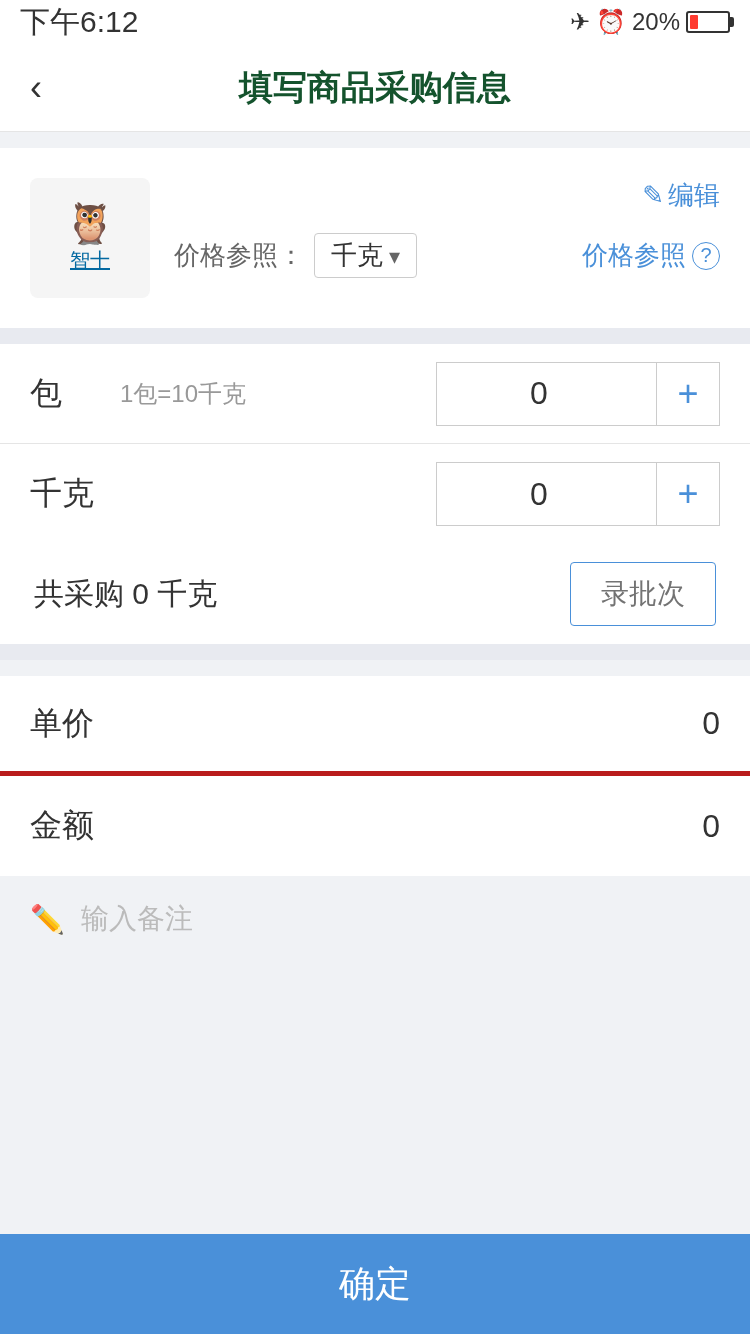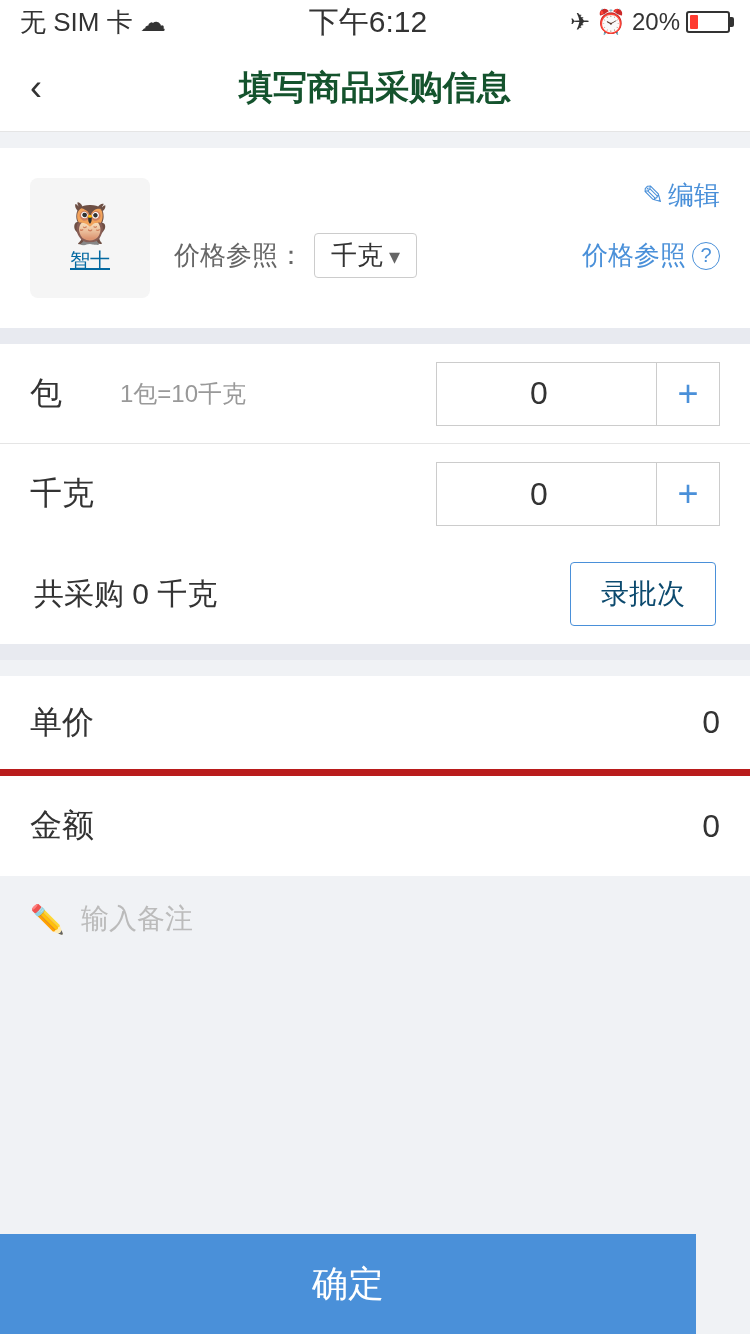--- a/index.html
+++ b/index.html
@@ -193,39 +193,39 @@
       padding: 0 34px;
       height: 100px;
     }
     .total-label {
       font-size: 30px;
       color: #333;
     }
     .record-btn {
       margin-left: auto;
       border: 1px solid #4a90d9;
-      color: #0c4a6e;
+      color: #737373;
       font-size: 28px;
       padding: 12px 30px;
       border-radius: 4px;
       background: #fff;
       cursor: pointer;
     }
 
     
     .price-section {
       background: #fff;
       margin-top: 16px;
     }
     .price-row {
       display: flex;
       align-items: center;
       padding: 0 30px;
       height: 100px;
-      border-bottom: 7px solid #b91c1c;
+      border-bottom: 5px solid #b91c1c;
     }
     .price-row:last-child { border-bottom: none; }
     .price-row-label {
       font-size: 32px;
       color: #333;
     }
     .price-row-value {
       margin-left: auto;
       font-size: 32px;
       color: #333;
@@ -248,21 +248,21 @@
     .content-area {
       min-height: 300px;
       background: #f0f2f5;
     }
 
     
     .confirm-btn {
       position: fixed;
       bottom: 0;
       left: 0;
-      width: 696px;
+      width: 750px;
       height: 100px;
       background: #4a90d9;
       color: #fff;
       font-size: 36px;
       border: none;
       cursor: pointer;
       display: flex;
       align-items: center;
       justify-content: center;
     }
@@ -270,23 +270,20 @@
     .chevron-down::after {
       content: '▾';
       font-size: 22px;
       color: #666;
     }
   </style>
 </head>
 <body>
 
 <div class="status-bar">
-  <div class="status-left">
-    <span>无 SIM 卡 ☁</span>
-  </div>
   <div class="status-center">下午6:12</div>
   <div class="status-right">
     <span>✈</span>
     <span>⏰</span>
     <span>20%</span>
     <div class="battery-icon">
       <div class="battery-fill"></div>
     </div>
   </div>
 </div>

